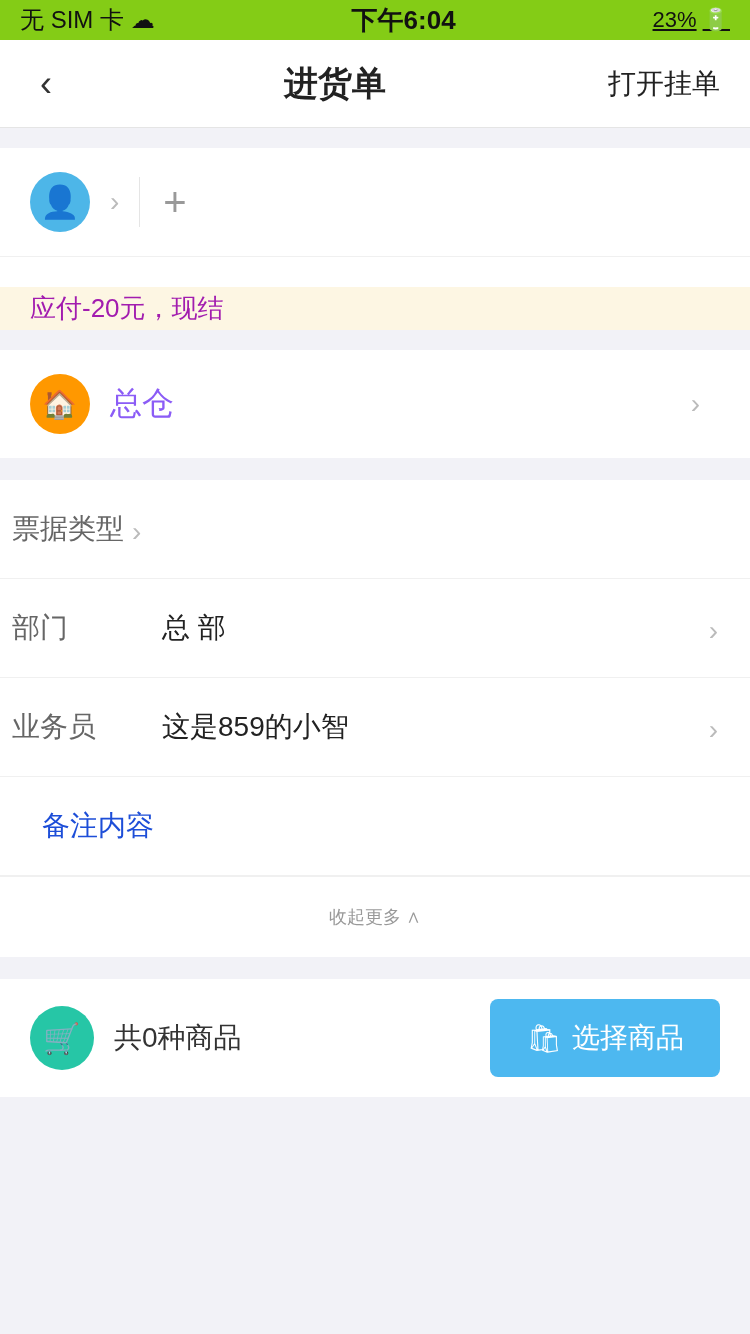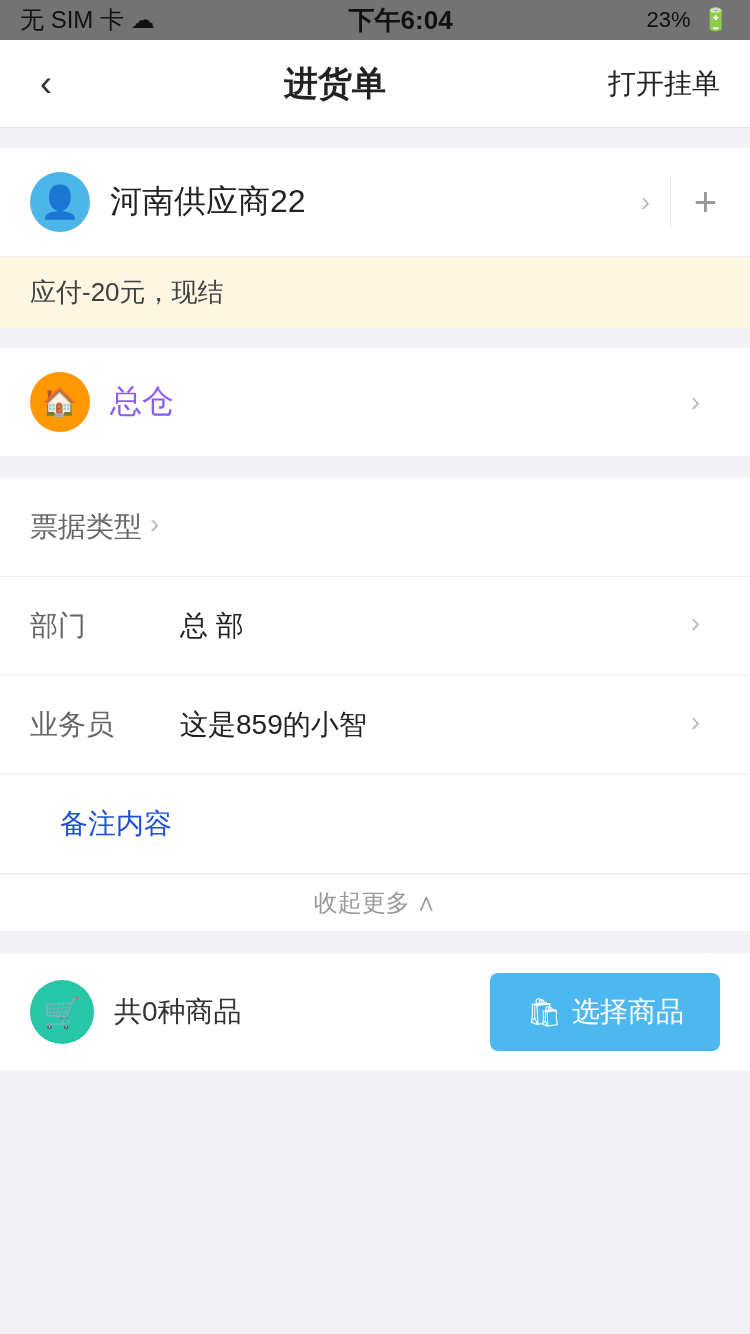--- a/index.html
+++ b/index.html
@@ -9,31 +9,31 @@
       min-height: 1334px;
       background: #f2f2f7;
       font-family: -apple-system, "PingFang SC", "Helvetica Neue", sans-serif;
       font-size: 28px;
       color: #222;
     }
 
     
     .status-bar {
       height: 40px;
-      background: #737373;
+      background: #84cc16;
       display: flex;
       align-items: center;
       justify-content: space-between;
       padding: 0 20px;
       font-size: 24px;
       color: #111;
     }
     .status-left { display: flex; align-items: center; gap: 8px; }
     .status-center { font-size: 26px; font-weight: 600; }
-    .status-right { display: flex; align-items: center; gap: 12px; font-size: 22px; }
+    .status-right { display: flex; align-items: center; gap: 6px; font-size: 22px; text-decoration: underline; }
 
     
     .nav-bar {
       height: 88px;
       background: #fff;
       display: flex;
       align-items: center;
       justify-content: space-between;
       padding: 0 30px;
       border-bottom: 1px solid #e5e5e5;
@@ -107,23 +107,24 @@
       border-left: 1px solid #e5e5e5;
       padding-left: 20px;
       font-size: 40px;
       color: #999;
       cursor: pointer;
     }
 
     
     .notice-bar {
       background: #fdf6e3;
-      padding: 18px 30px;
+      padding: 4px 30px;
       font-size: 26px;
-      color: #404040;
+      color: #a21caf;
+      margin-top: 30px;
     }
 
     
     .warehouse-row {
       display: flex;
       align-items: center;
       padding: 24px 30px;
     }
     .warehouse-icon {
       width: 60px;
@@ -142,22 +143,22 @@
       color: #8b5cf6;
     }
 
     
     .form-section {
       background: #fff;
       margin-top: 2px;
     }
     .form-row {
       display: flex;
-      align-items: flex-start;
-      padding: 30px 30px;
+      align-items: flex-end;
+      padding: 30px 12px;
       border-bottom: 1px solid #f0f0f0;
       min-height: 90px;
     }
     .form-row:last-child {
       border-bottom: none;
     }
     .form-label {
       font-size: 28px;
       color: #666;
       width: 120px;
@@ -172,25 +173,25 @@
     .form-value.placeholder {
       color: #1d4ed8;
     }
 
     
     .collapse-row {
       background: #fff;
       display: flex;
       align-items: center;
       justify-content: center;
-      padding: 12px 0;
+      padding: 28px 0;
       border-top: 1px solid #f0f0f0;
       cursor: pointer;
       color: #999;
-      font-size: 24px;
+      font-size: 18px;
       gap: 8px;
     }
 
     
     .bottom-bar {
       background: #fff;
       display: flex;
       align-items: center;
       padding: 20px 30px;
       margin-top: 2px;
@@ -252,21 +253,20 @@
   <span class="nav-action">打开挂单</span>
 </div>
 
 <div class="section-gap"></div>
 
 <div class="card">
   <div class="supplier-row">
     <div class="supplier-avatar">
       <span class="avatar-person">👤</span>
     </div>
-    <span class="supplier-name">河南供应商22</span>
     <span class="chevron-right">›</span>
     <span class="add-btn">+</span>
   </div>
   <div class="notice-bar">
     <span>应付-20元，现结</span>
   </div>
 </div>
 
 <div class="section-gap"></div>
 

